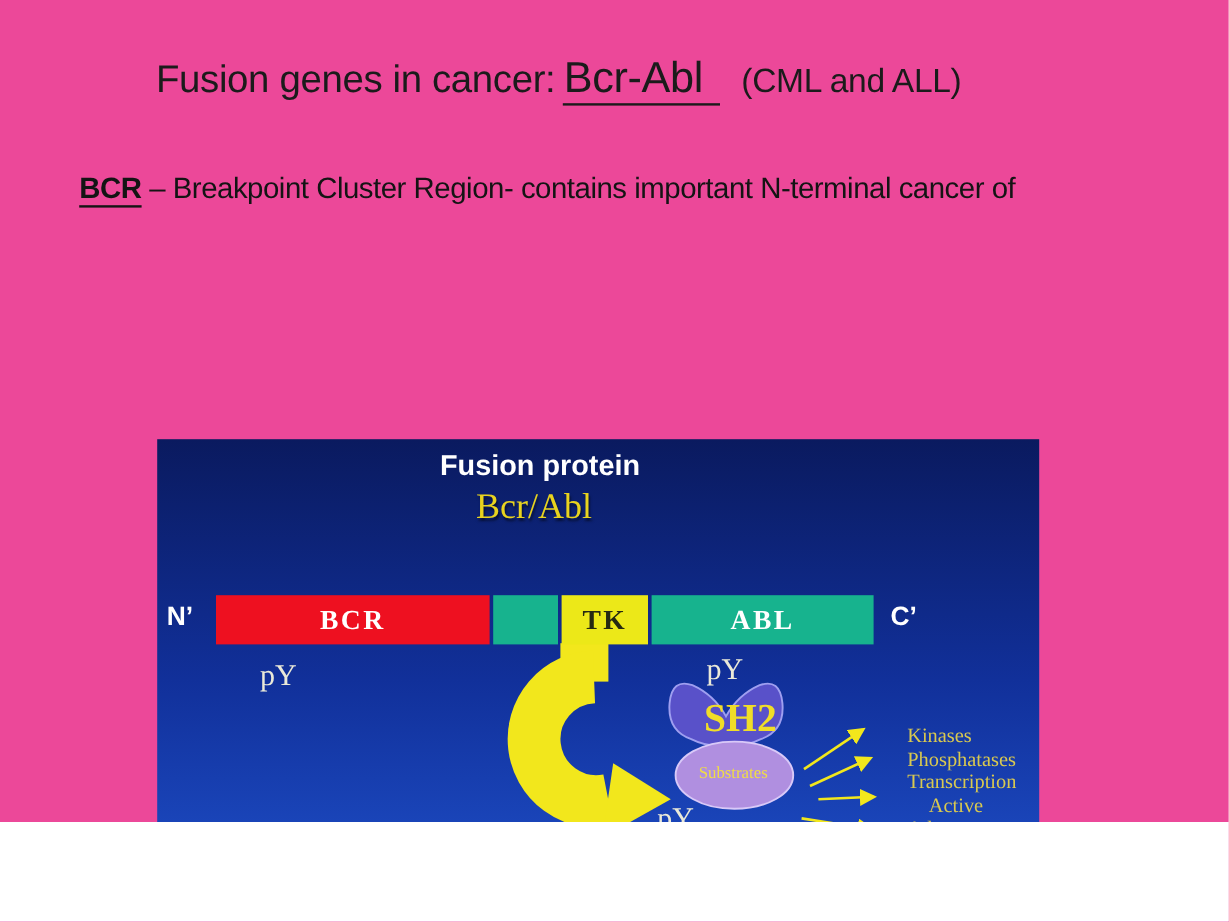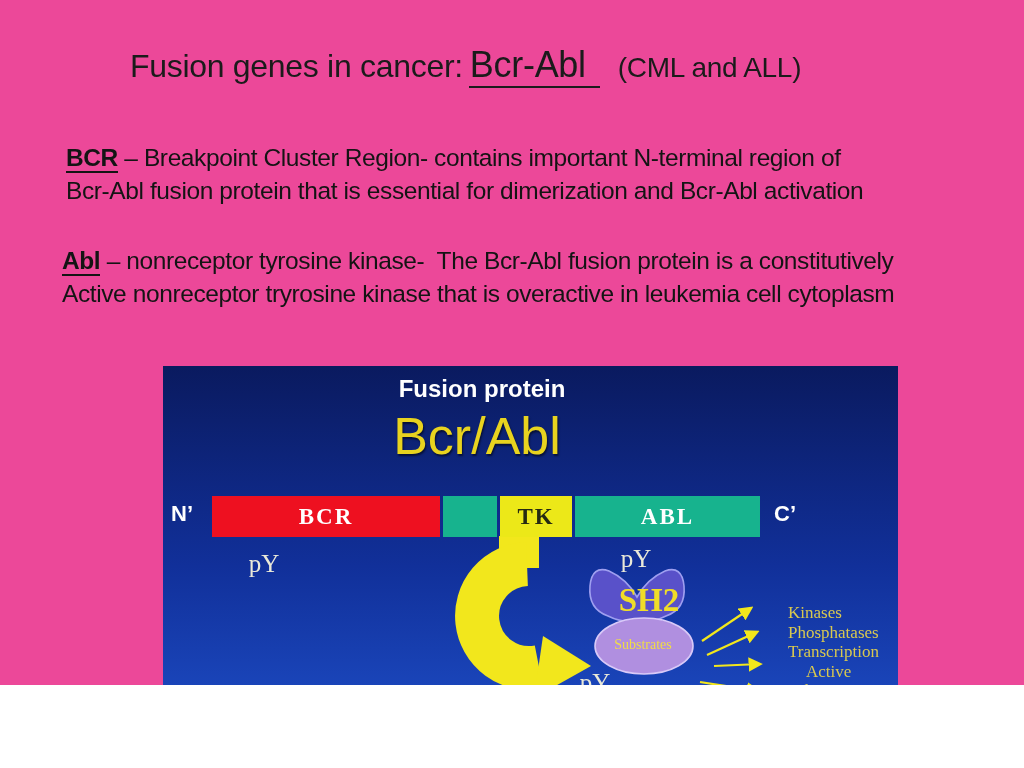--- a/index.html
+++ b/index.html
@@ -13,27 +13,26 @@
   .title .context{font-size:28px;margin-left:18px;}
   
   .def{position:absolute;margin:0;font-size:24.5px;line-height:33px;color:#141414;letter-spacing:-0.4px;white-space:pre-wrap;}
   .def .term{font-weight:bold;border-bottom:2.5px solid #141414;padding-bottom:0px;}
   .def1{left:66px;top:141px;}
   .def2{left:62px;top:244px;}
   
   .diagram{
     position:absolute;left:131px;top:366px;width:735px;height:365px;
     background:linear-gradient(180deg,#0a1a5f 0%,#11309a 55%,#1d4cc4 100%);
-    margin-left:32px;
   }
   .diagram .layer-svg{position:absolute;left:0;top:0;z-index:1;}
   .dg-heading{position:absolute;left:169px;top:9px;width:300px;text-align:center;
     font-size:24px;font-weight:bold;color:#ffffff;z-index:3;}
   .dg-fusion{position:absolute;left:164px;top:40px;width:300px;text-align:center;
-    font-family:Liberation Sans, sans-serif;font-size:52px;color:#e8d31f;
+    font-family:Liberation Serif, serif;font-size:30px;color:#e8d31f;
     text-shadow:1px 2px 2px rgba(0,0,0,0.55);z-index:3;}
   .terminus{position:absolute;font-size:22px;font-weight:bold;color:#ffffff;z-index:3;}
   .term-n{left:8px;top:135px;}
   .term-c{left:611px;top:135px;}
   .bar{position:absolute;left:49px;top:130px;width:548px;height:41px;display:flex;gap:3px;z-index:2;}
   .seg{height:100%;display:flex;align-items:center;justify-content:center;
     font-family:"Liberation Serif",serif;font-weight:bold;font-size:23px;letter-spacing:2px;}
   .seg-bcr{width:228px;background:#ee1020;color:#ffffff;}
   .seg-gap{width:54px;background:#17b38e;}
   .seg-tk{width:72px;background:#ece818;color:#262a12;}
@@ -54,23 +53,22 @@
   
   .source{position:absolute;right:34px;top:738px;font-size:17.5px;color:#2b2b2b;letter-spacing:-0.2px;}
 </style>
 </head>
 <body>
 
 <div class="slide">
 
   <div class="title"><span>Fusion genes in cancer:</span><span class="gene">Bcr-Abl</span><span class="context">(CML and ALL)</span></div>
 
-  <p class="def def1"><span class="term">BCR</span><span> – Breakpoint Cluster Region- contains important N-terminal region of</span><br><span>Bcr-Abl fusion protein that is essential for dimerization and Bcr-Abl activation</span></p>
+  <p class="def def1"><span class="term">BCR</span><span> – Breakpoint Cluster Region- contains important N-terminal cancer of</span><br></p>
 
-  <p class="def def2"><span class="term">Abl</span><span> – nonreceptor tyrosine kinase-  The Bcr-Abl fusion protein is a constitutively</span><br><span>Active nonreceptor tryrosine kinase that is overactive in leukemia cell cytoplasm</span></p>
 
   <div class="diagram">
 
     <svg class="layer-svg" width="735" height="365" viewBox="0 0 735 365">
       <defs>
         <marker id="ah" viewBox="0 0 10 10" refX="8" refY="5" markerWidth="6.5" markerHeight="6.5" orient="auto">
           <path d="M0 0 L10 5 L0 10 Z" fill="#f2e71c"></path>
         </marker>
       </defs>
 

